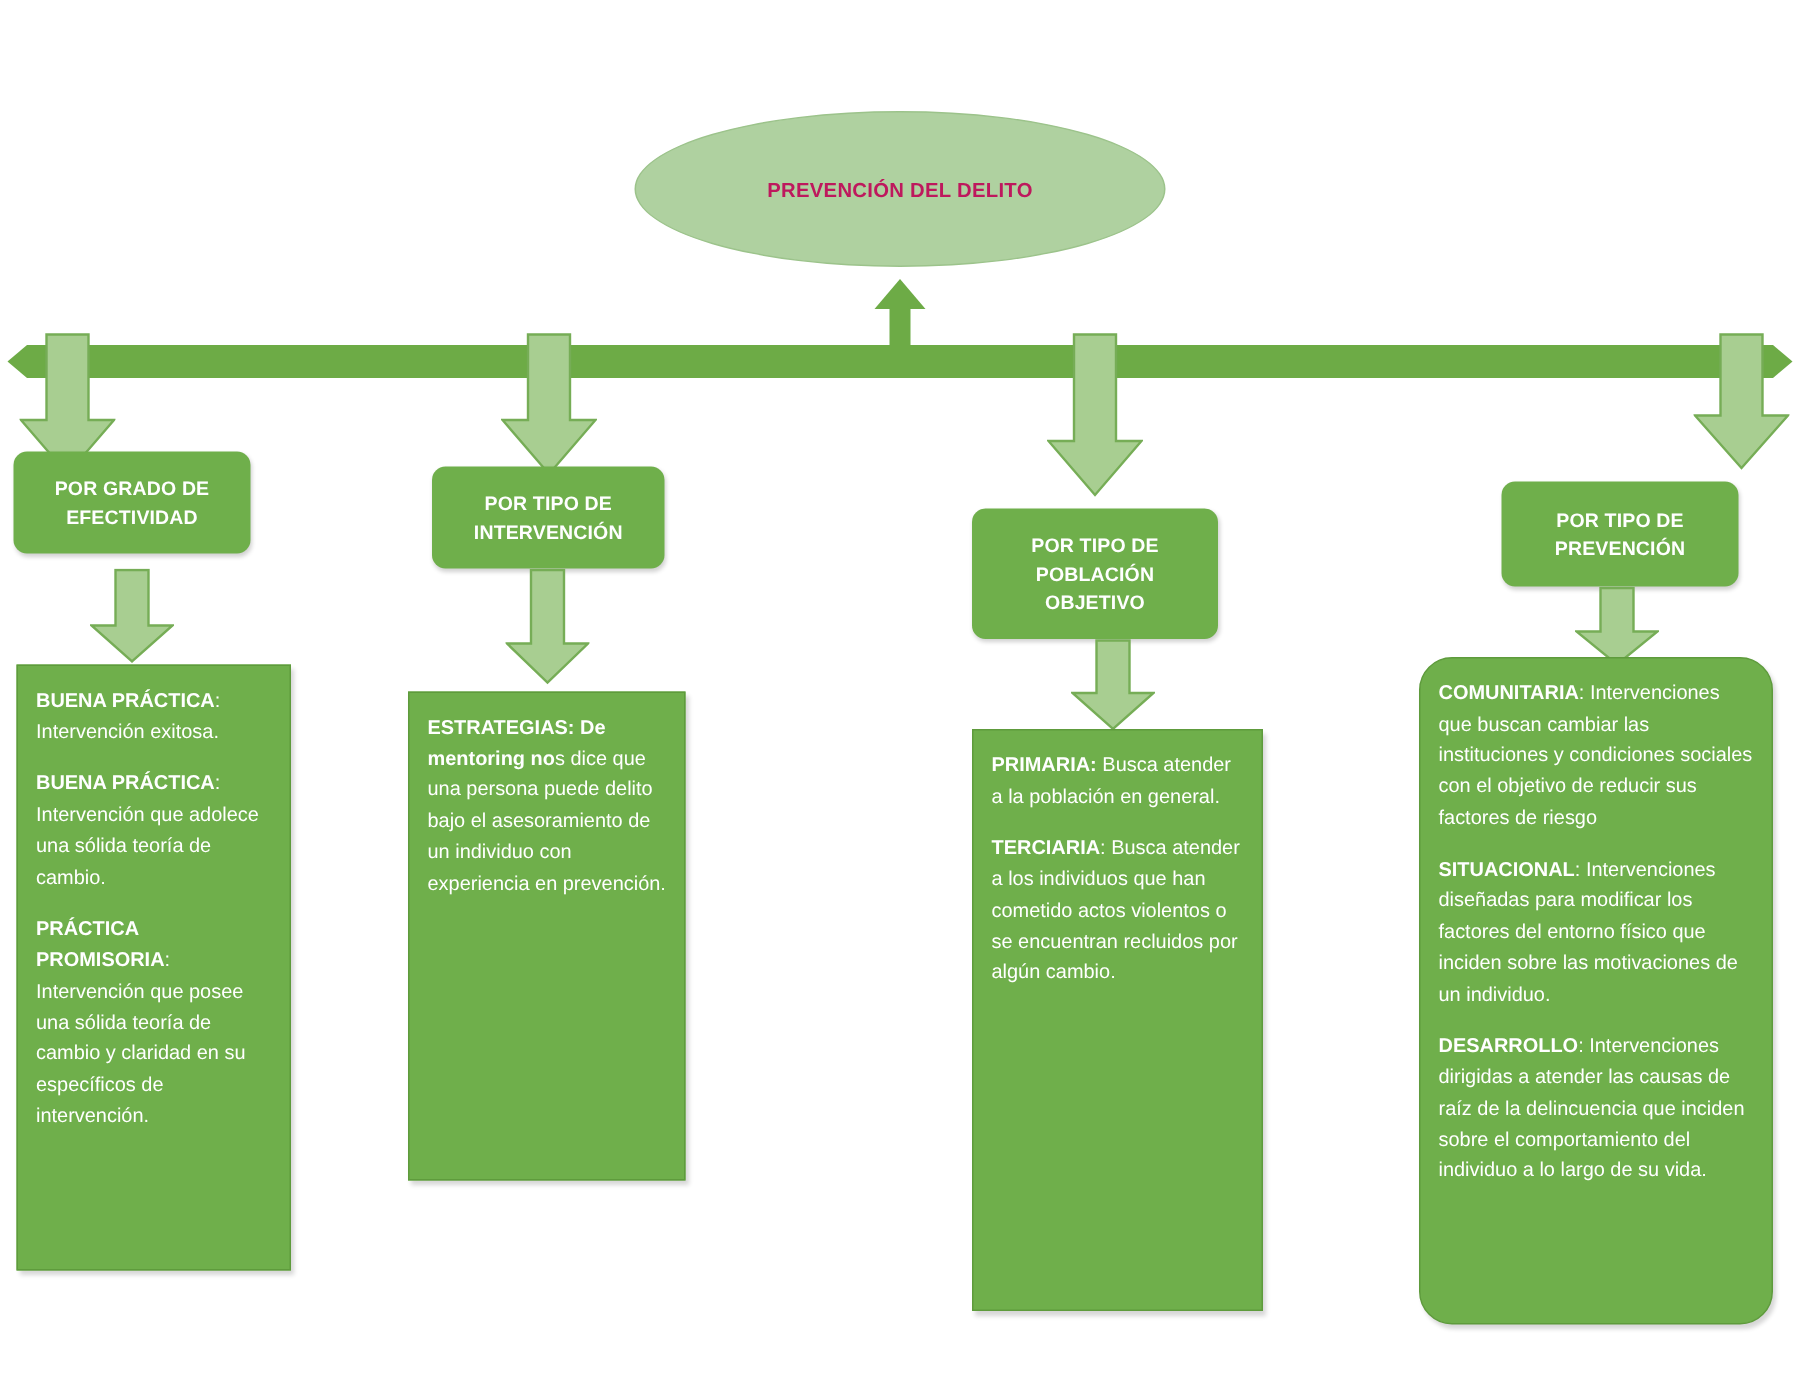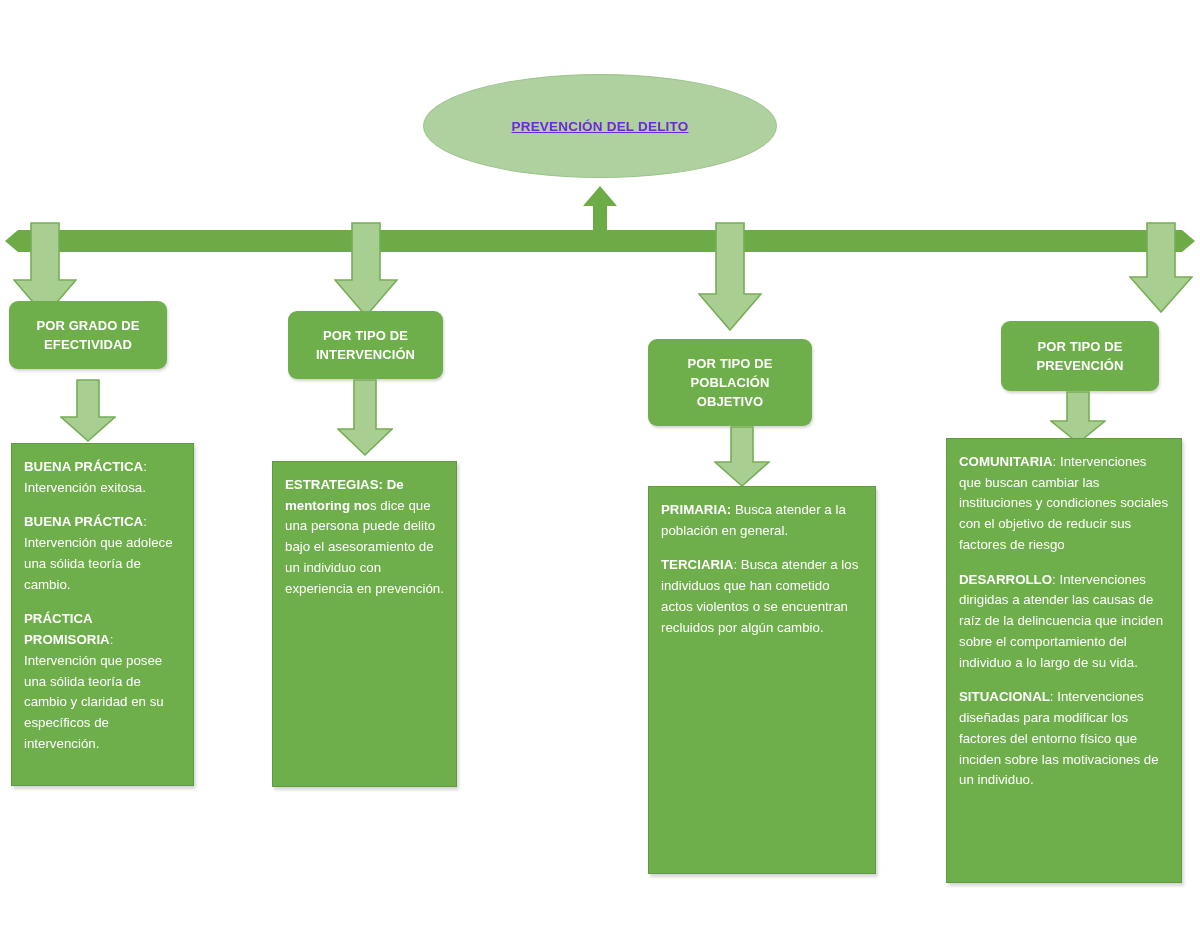--- a/index.html
+++ b/index.html
@@ -29,24 +29,23 @@
     background: #AFD1A0;
     border: 1px solid #9CC38B;
     box-sizing: border-box;
     display: flex;
     align-items: center;
     justify-content: center;
   }
   .root-ellipse .label {
     font-size: 13.5px;
     font-weight: bold;
-    color: #6d28d9;
+    color: #be185d;
     letter-spacing: 0.2px;
     text-align: center;
-    text-decoration: underline;
   }
 
   
   .spine {
     position: absolute;
     left: 18px;
     top: 230px;
     width: 1164px;
     height: 22px;
     background: #6DAB46;
@@ -221,34 +220,34 @@
       <polygon points="17,1 39,1 39,36 55,36 28,60 1,36 17,36" fill="#A8CE91" stroke="#76AD56" stroke-width="1.6"></polygon>
     </svg>
   </div>
 
   <div class="down-arrow" style="left:1050px; top:391px;">
     <svg width="56" height="54" viewBox="0 0 56 54">
       <polygon points="17,1 39,1 39,30 55,30 28,52 1,30 17,30" fill="#A8CE91" stroke="#76AD56" stroke-width="1.6"></polygon>
     </svg>
   </div>
 
-  <div class="content-box" style="left:11px; top:443px; width:183px; height:343px;">
+  <div class="content-box" style="left:11px; top:443px; width:183px; height:404px;">
     <p><b>BUENA PRÁCTICA</b><span>: </span><span>Intervención exitosa.</span></p>
     <p><b>BUENA PRÁCTICA</b><span>: </span><span>Intervención que adolece una sólida teoría de cambio.</span></p>
     <p><b>PRÁCTICA PROMISORIA</b><span>: </span><span>Intervención que posee una sólida teoría de cambio y claridad en su específicos de intervención.</span></p>
   </div>
 
   <div class="content-box" style="left:272px; top:461px; width:185px; height:326px;">
     <p><b>ESTRATEGIAS: De mentoring no</b><span></span><span>s dice que una persona puede delito bajo el asesoramiento de un individuo con experiencia en prevención.</span></p>
   </div>
 
-  <div class="content-box" style="left:648px; top:486px; width:228px; height:388px;">
+  <div class="content-box" style="left:648px; top:486px; width:194px; height:388px;">
     <p><b>PRIMARIA:</b><span> </span><span>Busca atender a la población en general.</span></p>
     <p><b>TERCIARIA</b><span>: </span><span>Busca atender a los individuos que han cometido actos violentos o se encuentran recluidos por algún cambio.</span></p>
   </div>
 
-  <div class="content-box" style="left:946px; top:438px; width:236px; height:445px;">
+  <div class="content-box" style="left:946px; top:438px; width:236px; height:445px;border-radius:22px;">
     <p><b>COMUNITARIA</b><span>: </span><span>Intervenciones que buscan cambiar las instituciones y condiciones sociales con el objetivo de reducir sus factores de riesgo</span></p>
+    <p><b>SITUACIONAL</b><span>: </span><span>Intervenciones diseñadas para modificar los factores del entorno físico que inciden sobre las motivaciones de un individuo.</span></p>
     <p><b>DESARROLLO</b><span>: </span><span>Intervenciones dirigidas a atender las causas de raíz de la delincuencia que inciden sobre el comportamiento del individuo a lo largo de su vida.</span></p>
-    <p><b>SITUACIONAL</b><span>: </span><span>Intervenciones diseñadas para modificar los factores del entorno físico que inciden sobre las motivaciones de un individuo.</span></p>
   </div>
 
 </div>
 
 </body></html>

